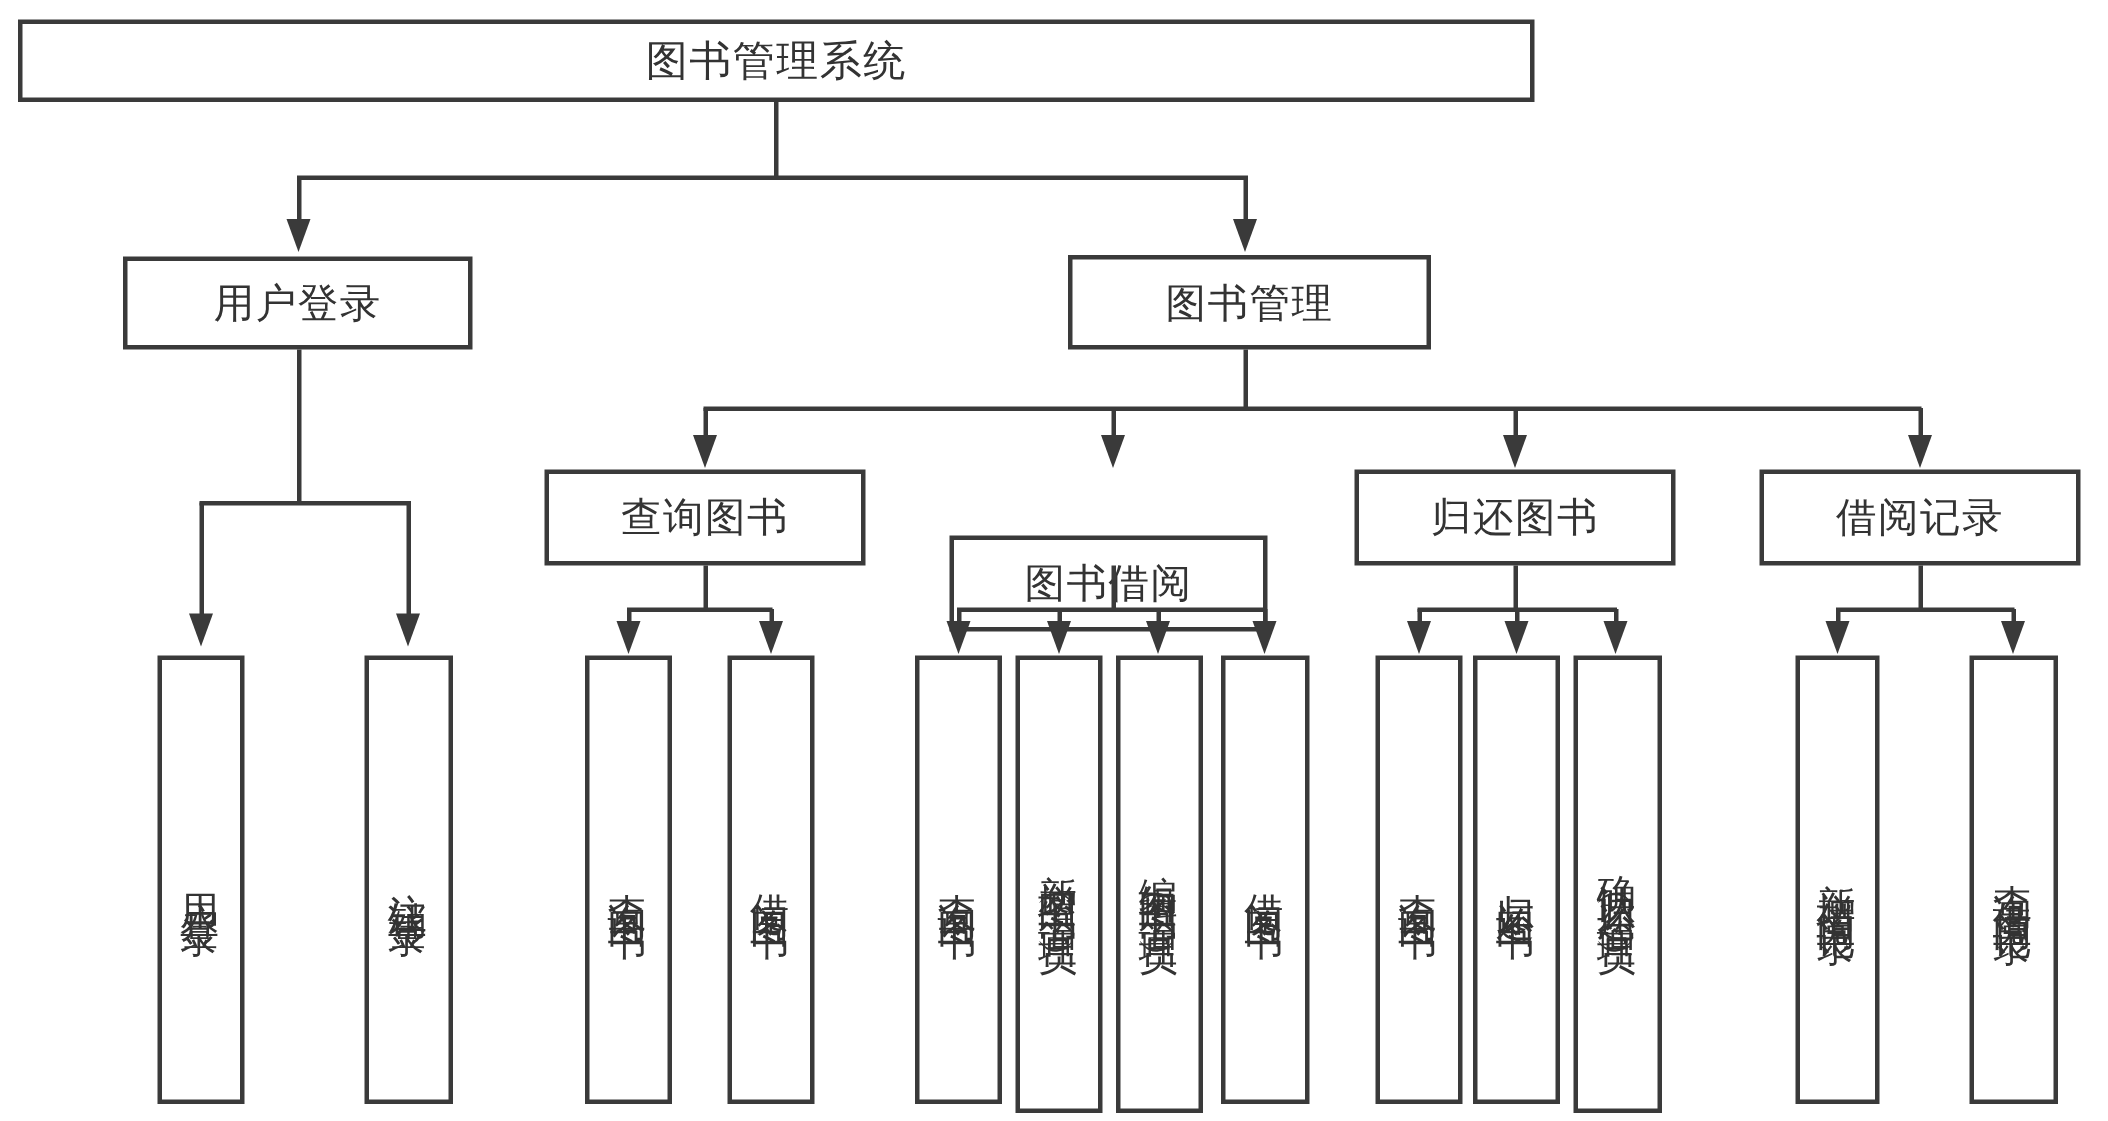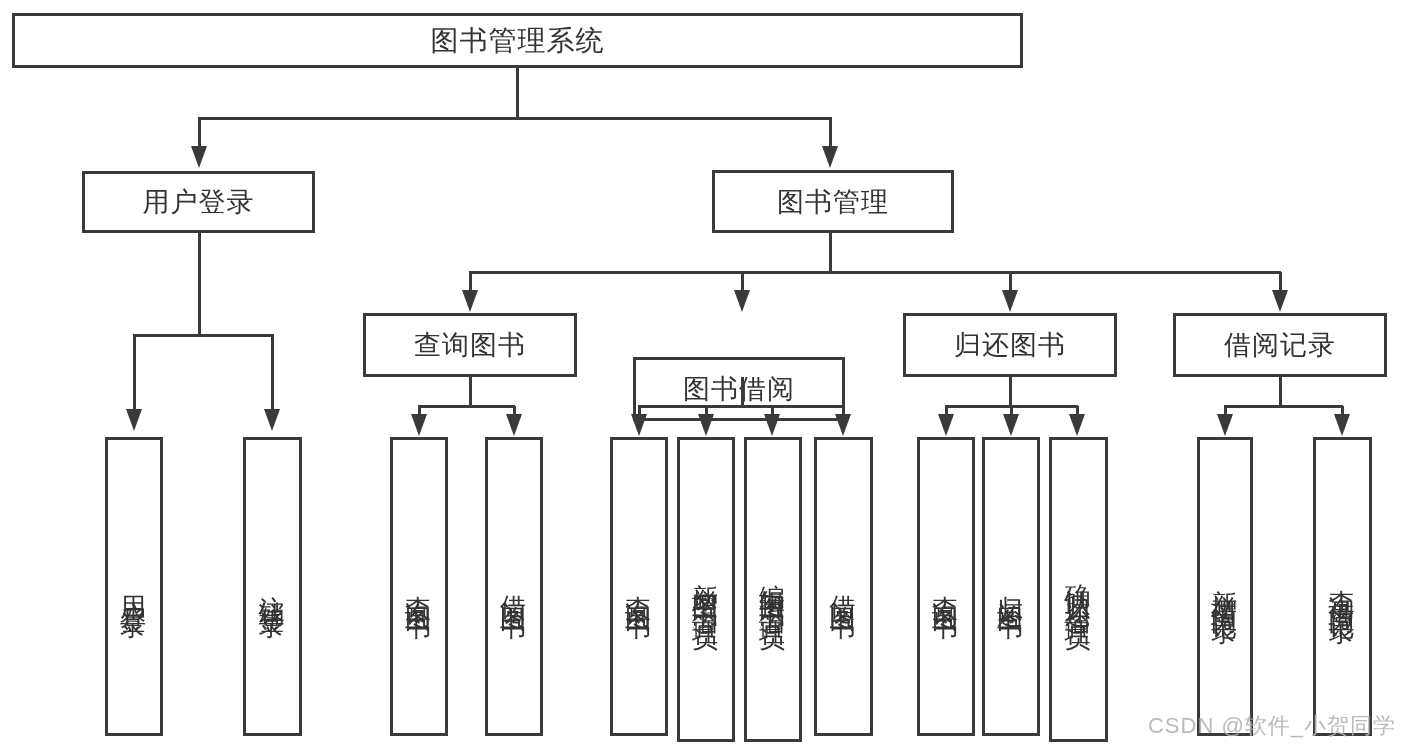--- a/index.html
+++ b/index.html
@@ -137,14 +137,13 @@
   <div class="box vbox" style="left:744px;top:437px;width:58px;height:305px;">编辑图书（管理员）</div>
   <div class="box vbox" style="left:814px;top:437px;width:59px;height:299px;">借阅图书</div>
 
   <div class="box vbox" style="left:917px;top:437px;width:58px;height:299px;">查询图书</div>
   <div class="box vbox" style="left:982px;top:437px;width:58px;height:299px;">归还图书</div>
   <div class="box vbox" style="left:1049px;top:437px;width:59px;height:305px;">确认归还（管理员）</div>
 
   <div class="box vbox" style="left:1197px;top:437px;width:56px;height:299px;">新增借阅记录</div>
   <div class="box vbox" style="left:1313px;top:437px;width:59px;height:299px;">查询借阅记录</div>
 
-  <div class="watermark">CSDN @软件_小贺同学</div>
 </div>
 
 </body></html>

